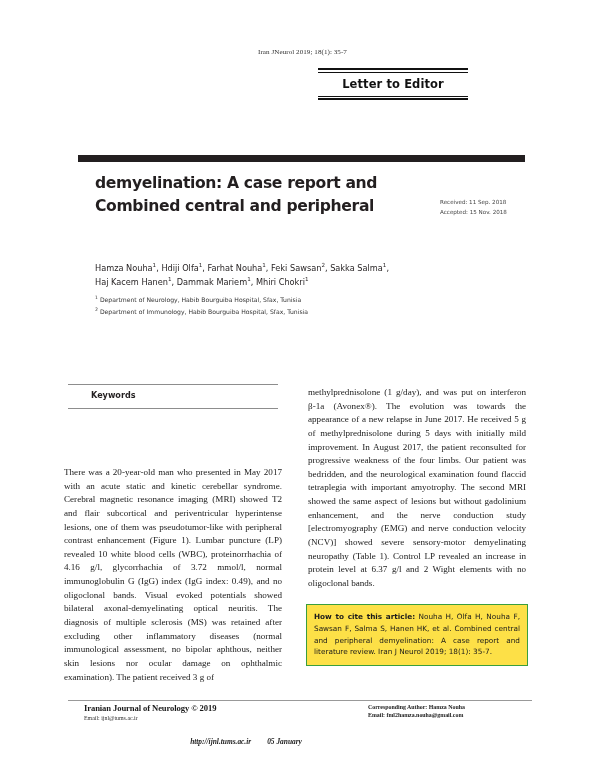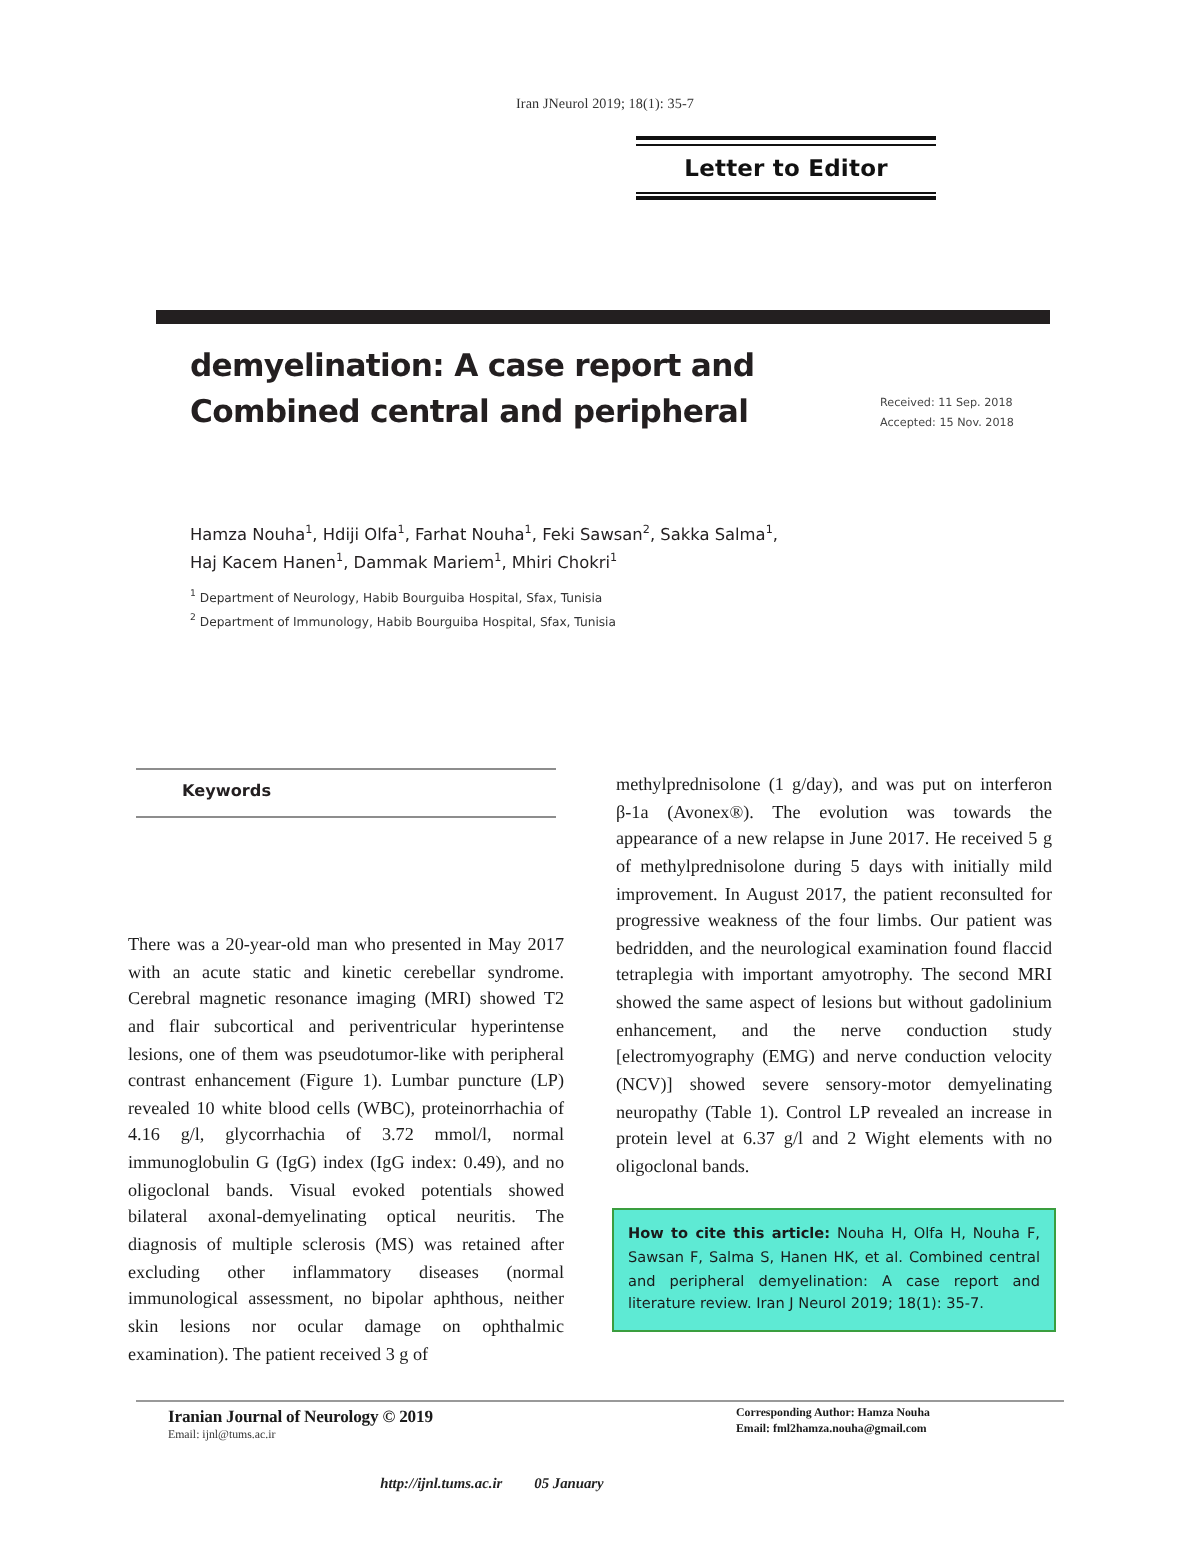--- a/index.html
+++ b/index.html
@@ -180,21 +180,21 @@
   .col p { margin: 0; text-indent: 0; }
   .col-left { left: 52px; top: 466px; margin-left: 12px; }
   .col-right { left: 308px; top: 386px; }
 
   
   .cite-box {
     position: absolute;
     left: 306px;
     top: 604px;
     width: 222px;
-    background: #5eead4;
+    background: #fde047;
     border: 1px solid #3a9e3f;
     padding: 6px 7px 7px 7px;
     box-sizing: border-box;
     font-family: "DejaVu Sans", sans-serif;
     font-size: 7.3px;
     line-height: 1.62;
     color: #1a1a1a;
     text-align: justify;
   }
   .cite-box b { font-weight: bold; }

